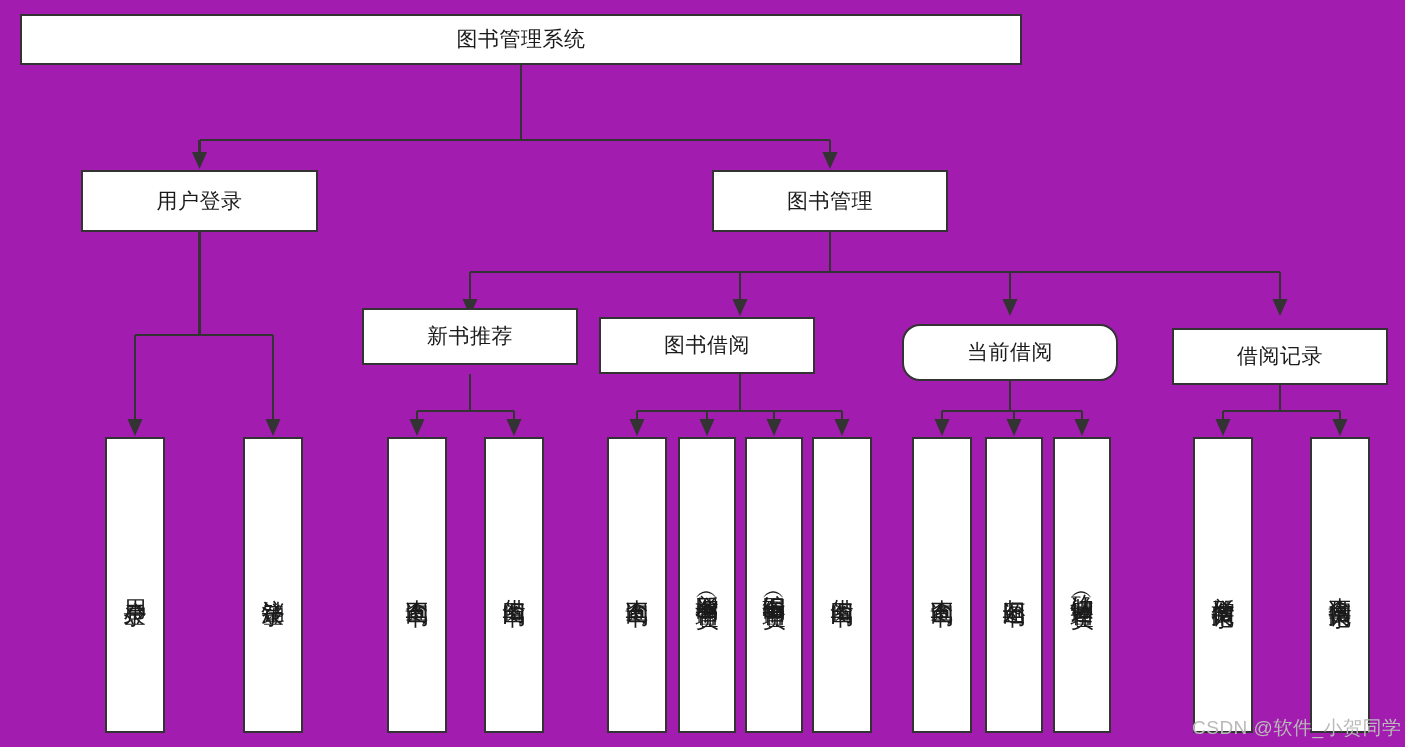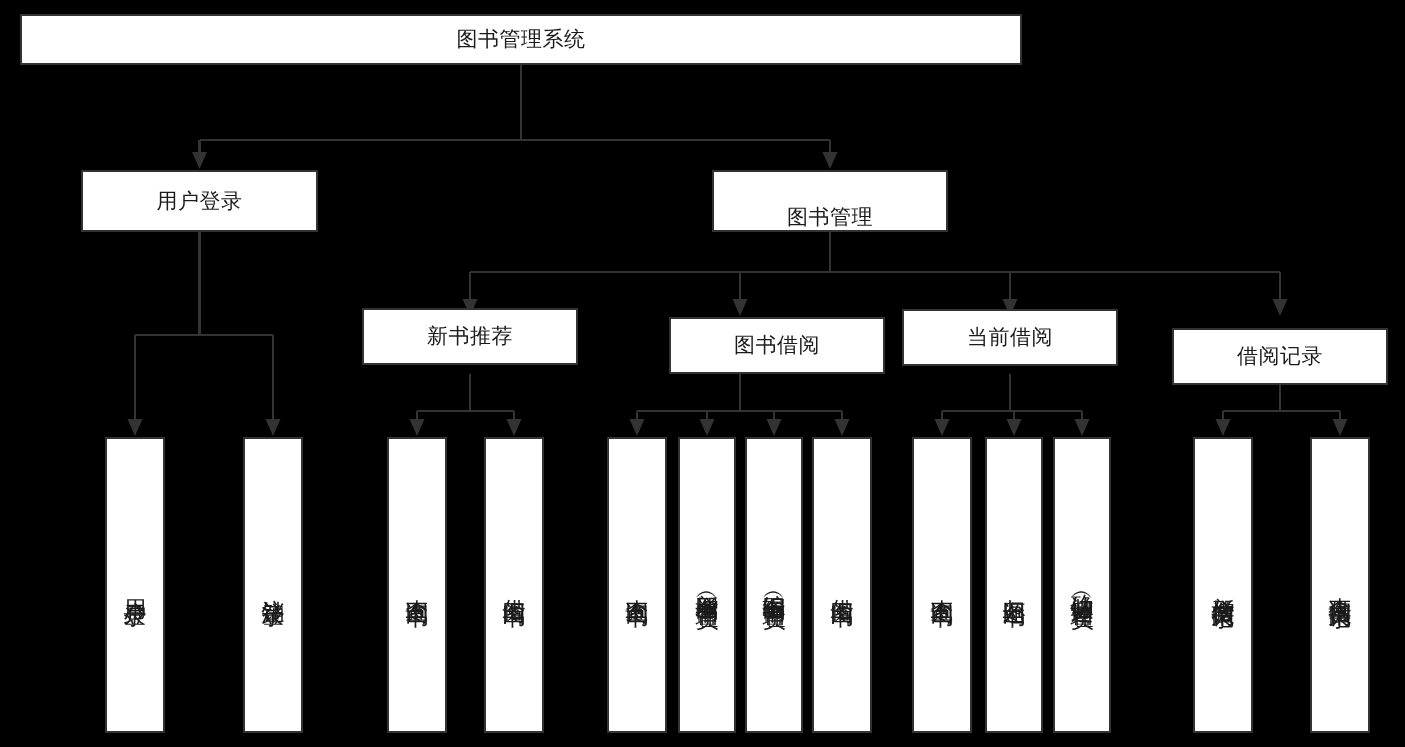--- a/index.html
+++ b/index.html
@@ -7,21 +7,21 @@
     padding: 0;
     background: #ffffff;
   }
   body {
     font-family: "Liberation Sans", "DejaVu Sans", sans-serif;
   }
   #canvas {
     position: relative;
     width: 1405px;
     height: 747px;
-    background: #000000;
+    background: #a21caf;
     overflow: hidden;
   }
   #wires {
     position: absolute;
     left: 0;
     top: 0;
     width: 1405px;
     height: 747px;
   }
   .node {
@@ -123,30 +123,30 @@
       <line x1="1340" y1="411" x2="1340" y2="420" stroke="#333333" stroke-width="2.5" shape-rendering="crispEdges"></line>
       <path d="M 1332.5 419 L 1347.5 419 L 1340 436 Z" fill="#333333"></path>
     </svg>
   <div id="nodes">
       <div class="node horiz" style="left: 20px; top: 14px; width: 1002px; height: 51px;">
         <span class="label">图书管理系统</span>
       </div>
       <div class="node horiz" style="left: 81px; top: 170px; width: 237px; height: 62px;">
         <span class="label">用户登录</span>
       </div>
-      <div class="node horiz" style="left: 712px; top: 170px; width: 236px; height: 62px; align-items: flex-end;">
+      <div class="node horiz" style="left: 712px; top: 170px; width: 236px; height: 62px;">
         <span class="label">图书管理</span>
       </div>
       <div class="node horiz" style="left: 362px; top: 308px; width: 216px; height: 57px;">
         <span class="label">新书推荐</span>
       </div>
-      <div class="node horiz" style="left: 669px; top: 317px; width: 216px; height: 57px;">
+      <div class="node horiz" style="left: 599px; top: 317px; width: 216px; height: 57px;">
         <span class="label">图书借阅</span>
       </div>
-      <div class="node horiz" style="left: 902px; top: 309px; width: 216px; height: 57px;">
+      <div class="node horiz" style="left: 902px; top: 324px; width: 216px; height: 57px; border-radius: 18px;">
         <span class="label">当前借阅</span>
       </div>
       <div class="node horiz" style="left: 1172px; top: 328px; width: 216px; height: 57px;">
         <span class="label">借阅记录</span>
       </div>
       <div class="node vert" style="left: 105px; top: 437px; width: 60px; height: 296px;">
         <span class="label">用户登录</span>
       </div>
       <div class="node vert" style="left: 243px; top: 437px; width: 60px; height: 296px;">
         <span class="label">注销登录</span>
@@ -178,13 +178,14 @@
       <div class="node vert" style="left: 1053px; top: 437px; width: 58px; height: 296px;">
         <span class="label">确认归还（管理员）</span>
       </div>
       <div class="node vert" style="left: 1193px; top: 437px; width: 60px; height: 296px;">
         <span class="label">新增借阅记录</span>
       </div>
       <div class="node vert" style="left: 1310px; top: 437px; width: 60px; height: 296px;">
         <span class="label">查询借阅记录</span>
       </div>
     </div>
+  <div class="watermark" style="left: 1192px; top: 715px;">CSDN @软件_小贺同学</div>
 </div>
 
 </body></html>

